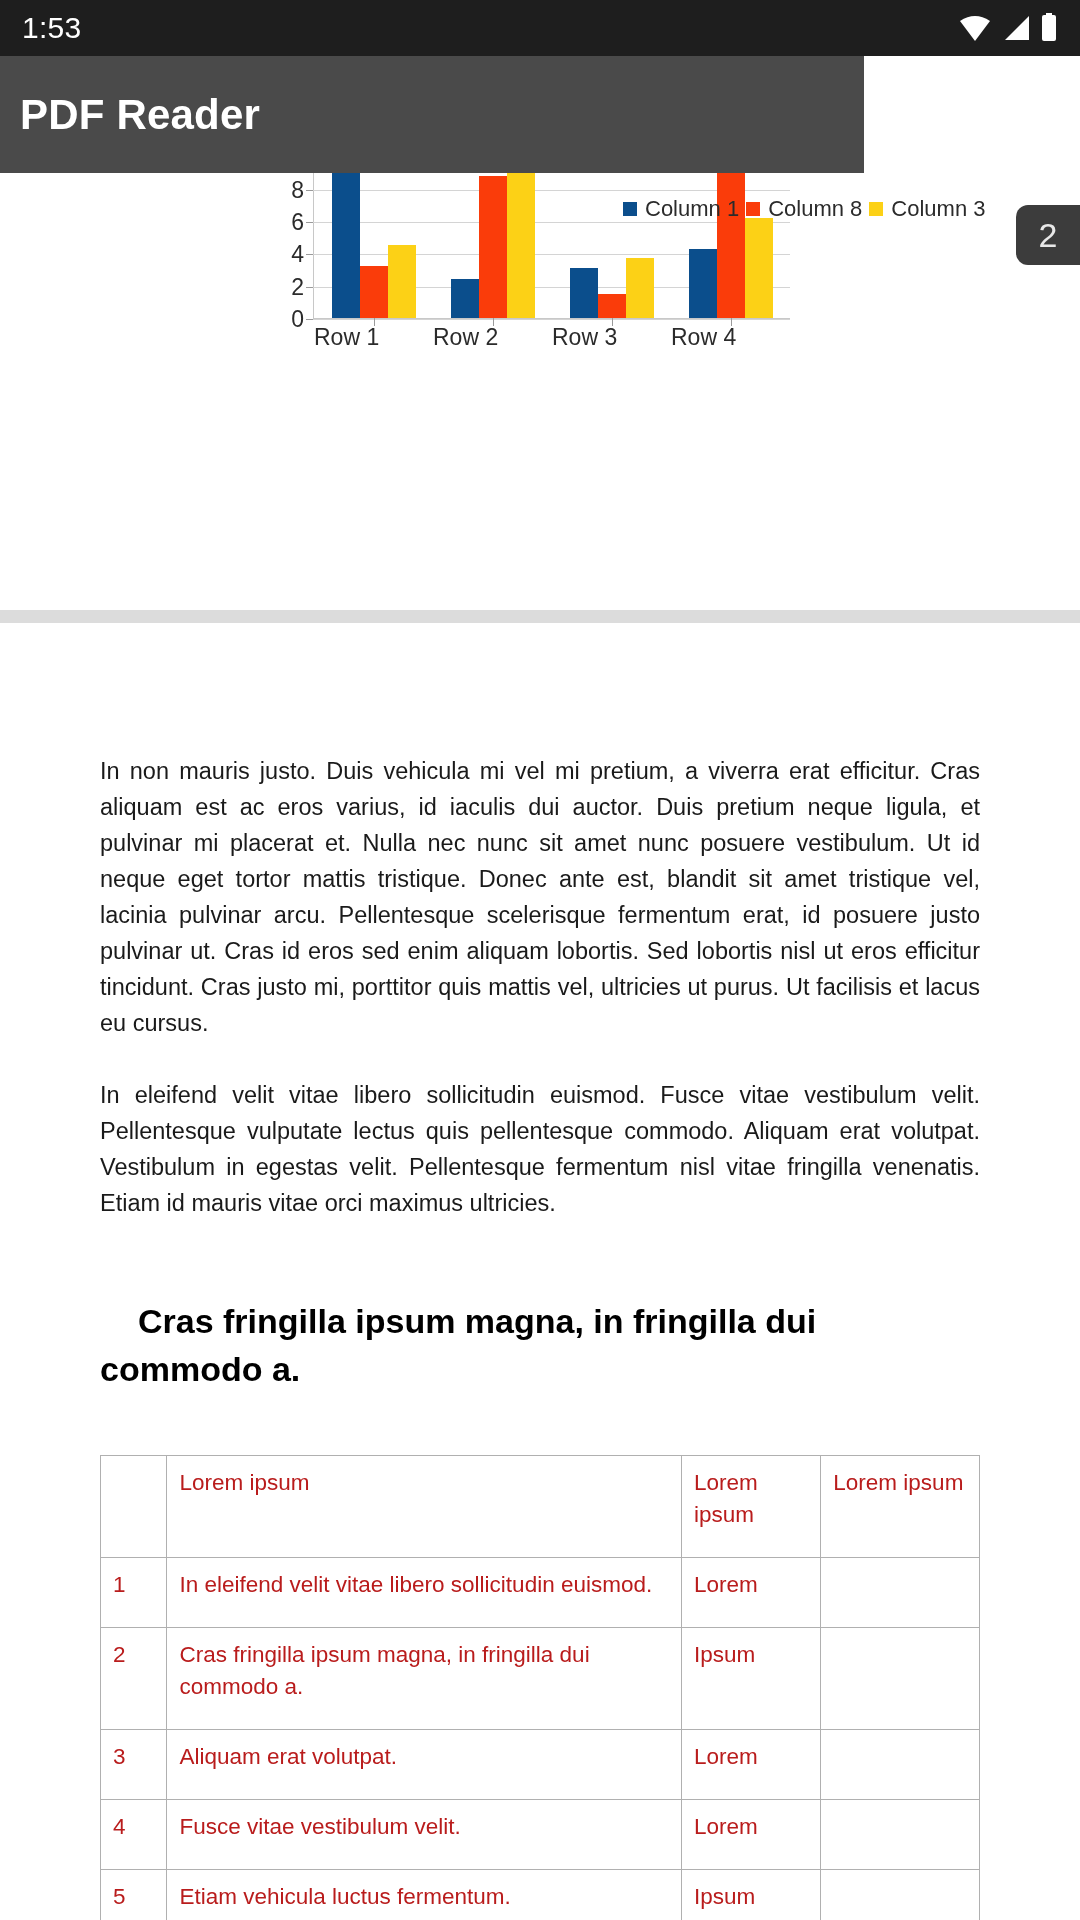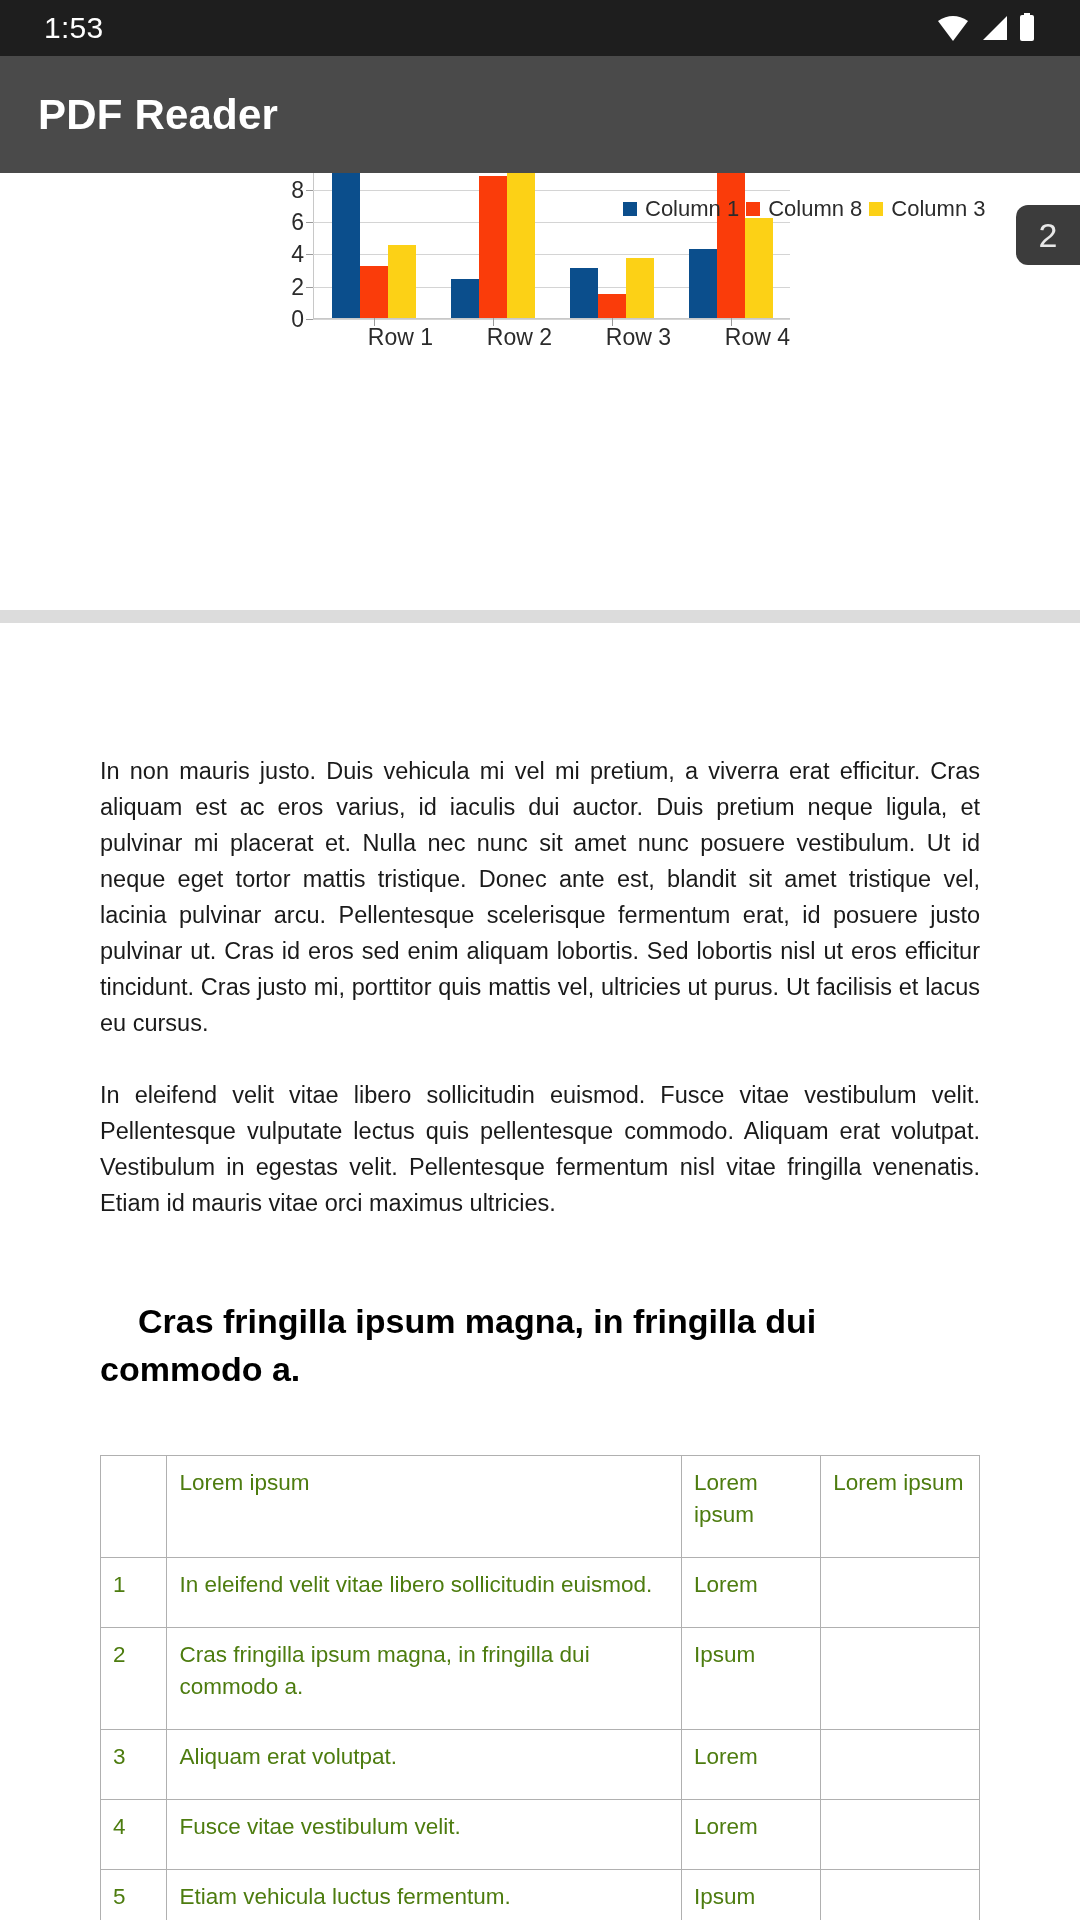--- a/index.html
+++ b/index.html
@@ -14,44 +14,44 @@
 
   
   .status-bar {
     position: absolute;
     top: 0; left: 0;
     width: 1080px; height: 56px;
     background: #1e1e1e;
     display: flex;
     align-items: center;
     justify-content: space-between;
-    padding: 0 44px;
+    padding: 0 22px;
   }
   .status-time {
     color: #ffffff;
     font-size: 30px;
     font-weight: 400;
     letter-spacing: 0.3px;
   }
   .status-icons {
     display: flex;
     align-items: center;
     gap: 9px;
   }
   .status-icons svg { display: block; }
 
   
   .app-bar {
     position: absolute;
     top: 56px; left: 0;
-    width: 1080px; height: 117px;
+    width: 864px; height: 117px;
     background: #4a4a4a;
     display: flex;
     align-items: center;
-    padding: 0 38px;
+    padding: 0 20px;
   }
   .app-title {
     color: #ffffff;
     font-size: 42px;
     font-weight: bold;
     letter-spacing: 0.2px;
   }
 
   
   .doc-viewport {
@@ -153,21 +153,21 @@
   }
   .xlabels {
     position: absolute;
     left: 56px;
     top: 160px;
     width: 476px;
     display: flex;
   }
   .xlabel {
     flex: 1 1 0;
-    text-align: right;
+    text-align: left;
     font-size: 23px;
     color: #2b2b2b;
   }
 
   .legend {
     position: absolute;
     left: 365px;
     top: 32px;
     display: flex;
     flex-direction: row;
@@ -231,21 +231,21 @@
   table.doc-table {
     width: 100%;
     border-collapse: collapse;
     margin-top: 62px;
     table-layout: fixed;
   }
   table.doc-table td {
     border: 1px solid #b0b0b0;
     font-size: 22.5px;
     line-height: 32px;
-    color: #4d7c0f;
+    color: #b91c1c;
     padding: 11px 12px 26px 12px;
     vertical-align: top;
   }
   col.c-num { width: 62px; }
   col.c-desc { width: 480px; }
   col.c-v1 { width: 130px; }
   col.c-v2 { width: 148px; }
 </style>
 </head>
 <body>

